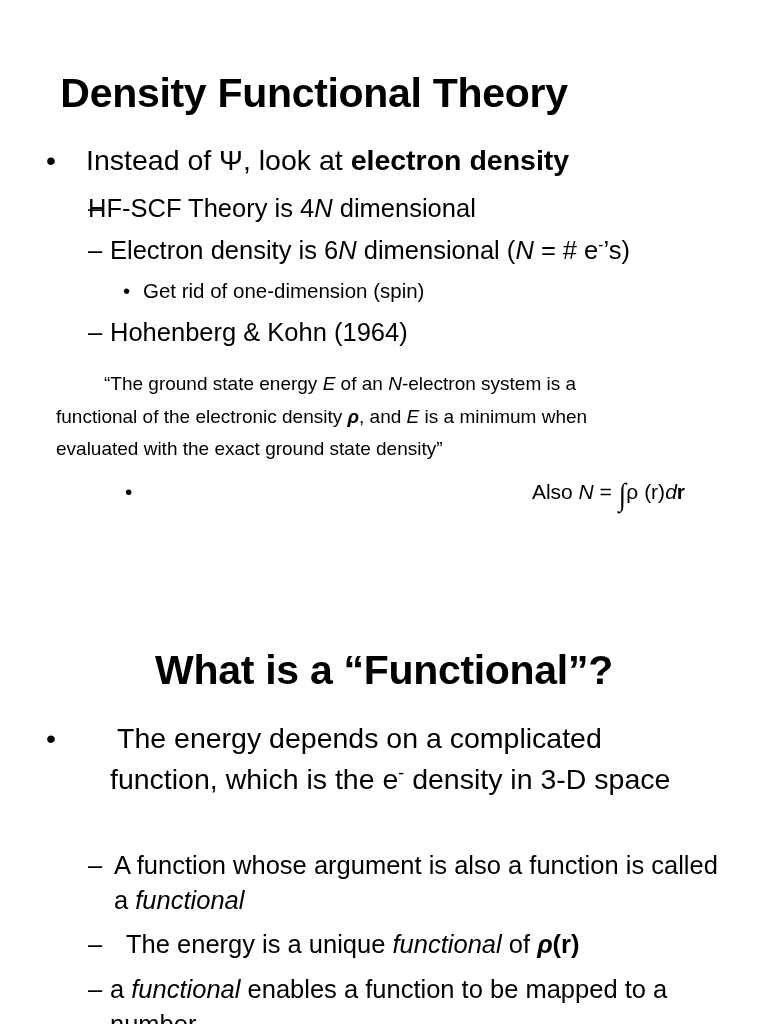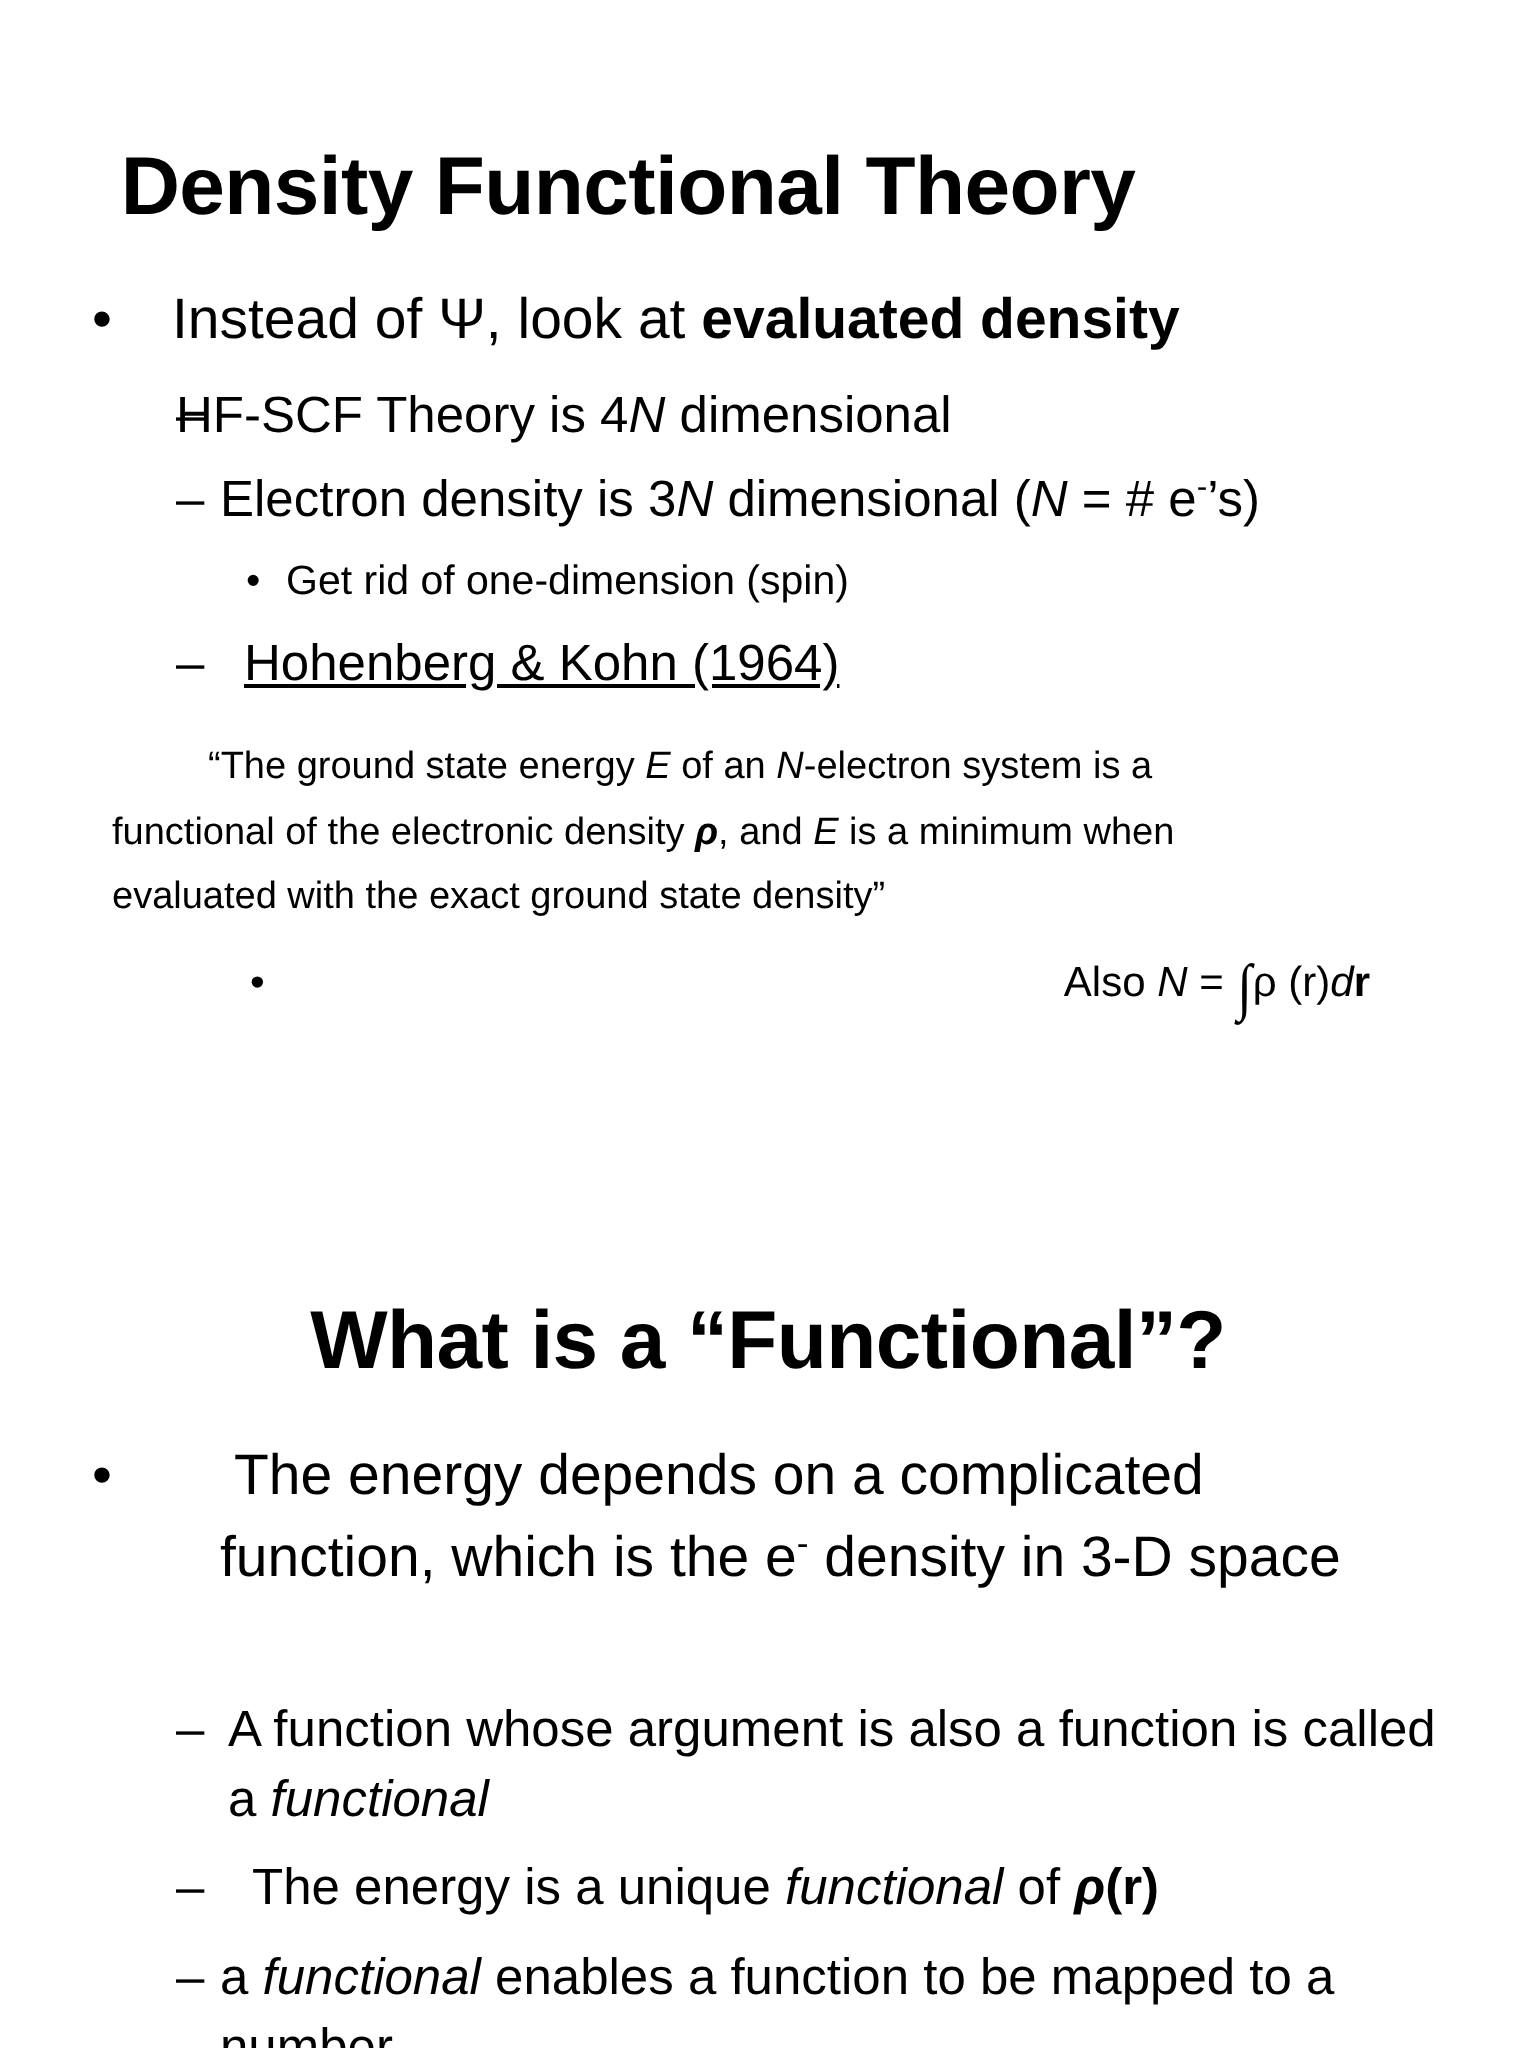--- a/index.html
+++ b/index.html
@@ -97,41 +97,41 @@
 </style>
 </head>
 <body>
 
 <div class="page">
 
   <h1 id="title-1" class="slide-title">Density Functional Theory</h1>
 
   <div class="row bullet-l1" style="left:46px; top:142px; width:700px;">
     <span class="marker" style="left:0; top:0;">•</span>
-    <span class="txt" style="margin-left:40px;"><span>Instead of Ψ, look at </span><b>evaluated density</b></span>
+    <span class="txt" style="margin-left:40px;"><span>Instead of Ψ, look at </span><b>electron density</b></span>
   </div>
 
   <div class="row bullet-l2" style="left:88px; top:192px; width:660px;">
     <span class="marker" style="left:0; top:0;">–</span>
     <span class="txt" style=""><span>HF-SCF Theory is 4</span><i>N</i><span> dimensional</span></span>
   </div>
 
   <div class="row bullet-l2" style="left:88px; top:234px; width:680px;">
     <span class="marker" style="left:0; top:0;">–</span>
-    <span class="txt" style="margin-left:22px;"><span>Electron density is 3</span><i>N</i><span> dimensional (</span><i>N</i><span> = # e</span><sup>-</sup><span>’s)</span></span>
+    <span class="txt" style="margin-left:22px;"><span>Electron density is 6</span><i>N</i><span> dimensional (</span><i>N</i><span> = # e</span><sup>-</sup><span>’s)</span></span>
   </div>
 
   <div class="row bullet-l3" style="left:123px; top:278px; width:600px;">
     <span class="marker" style="left:0; top:0;">•</span>
     <span class="txt" style="margin-left:20px;">Get rid of one-dimension (spin)</span>
   </div>
 
   <div class="row bullet-l2" style="left:88px; top:316px; width:660px;">
     <span class="marker" style="left:0; top:0;">–</span>
-    <span class="txt" style="margin-left:34px;text-decoration:underline;">Hohenberg &amp; Kohn (1964)</span>
+    <span class="txt" style="margin-left:22px;">Hohenberg &amp; Kohn (1964)</span>
   </div>
 
   <div class="quote-block" style="left:56px; top:368px; width:600px;"><span class="indent-first"></span><span>“The ground state energy </span><i>E</i><span> of an </span><i>N</i><span>-electron system is a functional of the electronic density </span><span class="bi">ρ</span><span>, and </span><i>E</i><span> is a minimum when evaluated with the exact ground state density”</span></div>
 
   <div class="row bullet-l3" style="left:125px; top:478px; width:560px; font-size:21px;">
     <span class="marker" style="left:0; top:0;">•</span>
     <span class="txt" style="margin-left:20px;text-align:right;"><span>Also </span><i>N</i><span> = </span><span class="intg">∫</span><span>ρ</span><span> (r)</span><i>d</i><b>r</b></span>
   </div>
 
   <h1 id="title-2" class="slide-title">What is a “Functional”?</h1>

